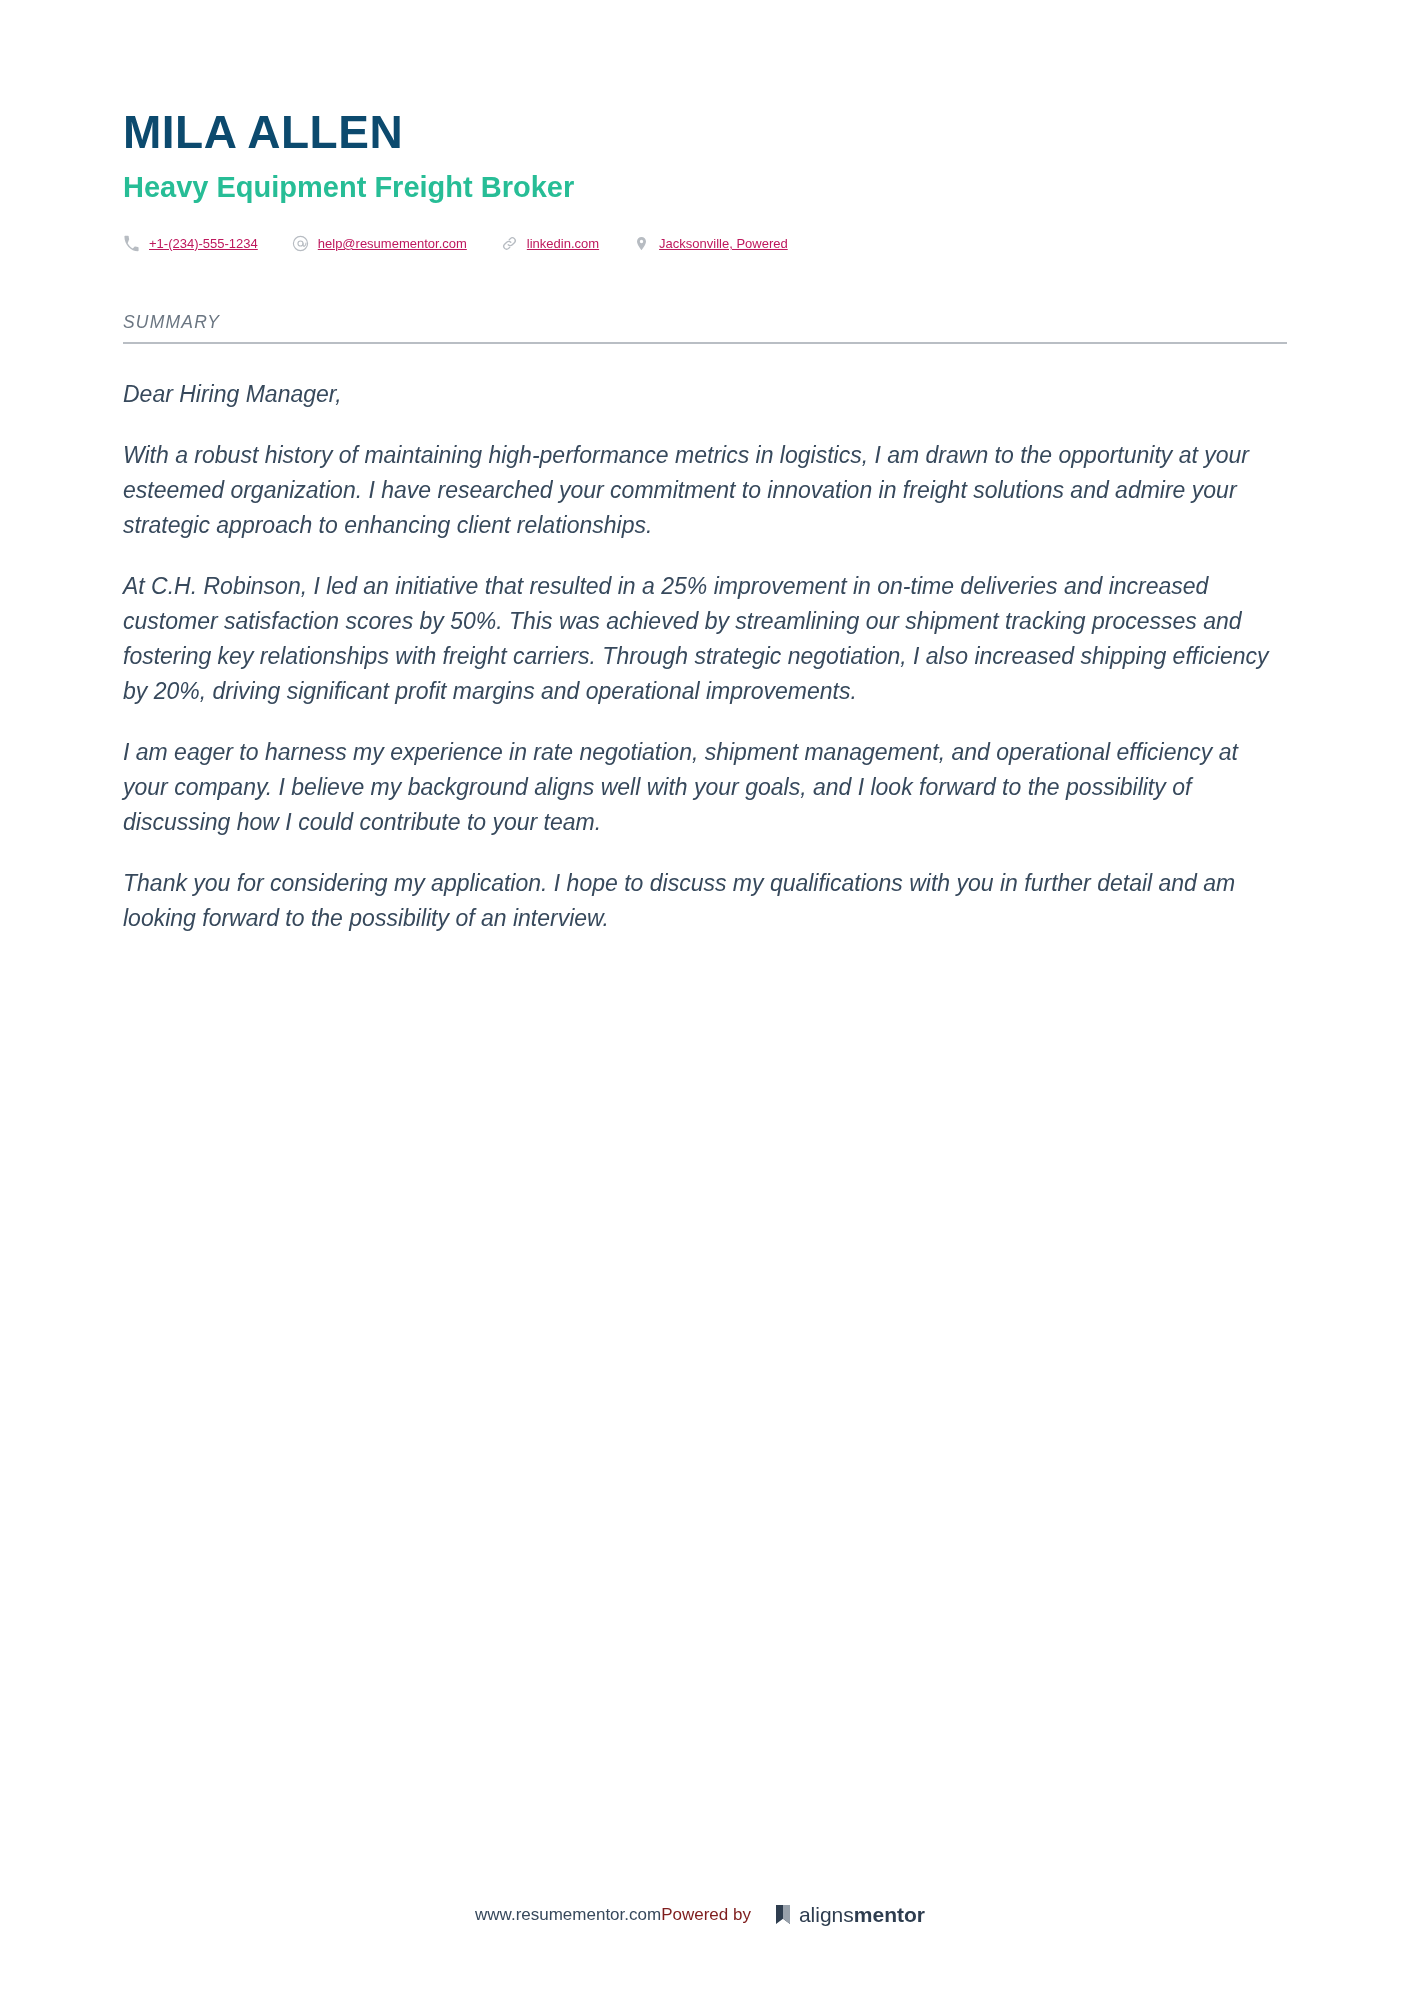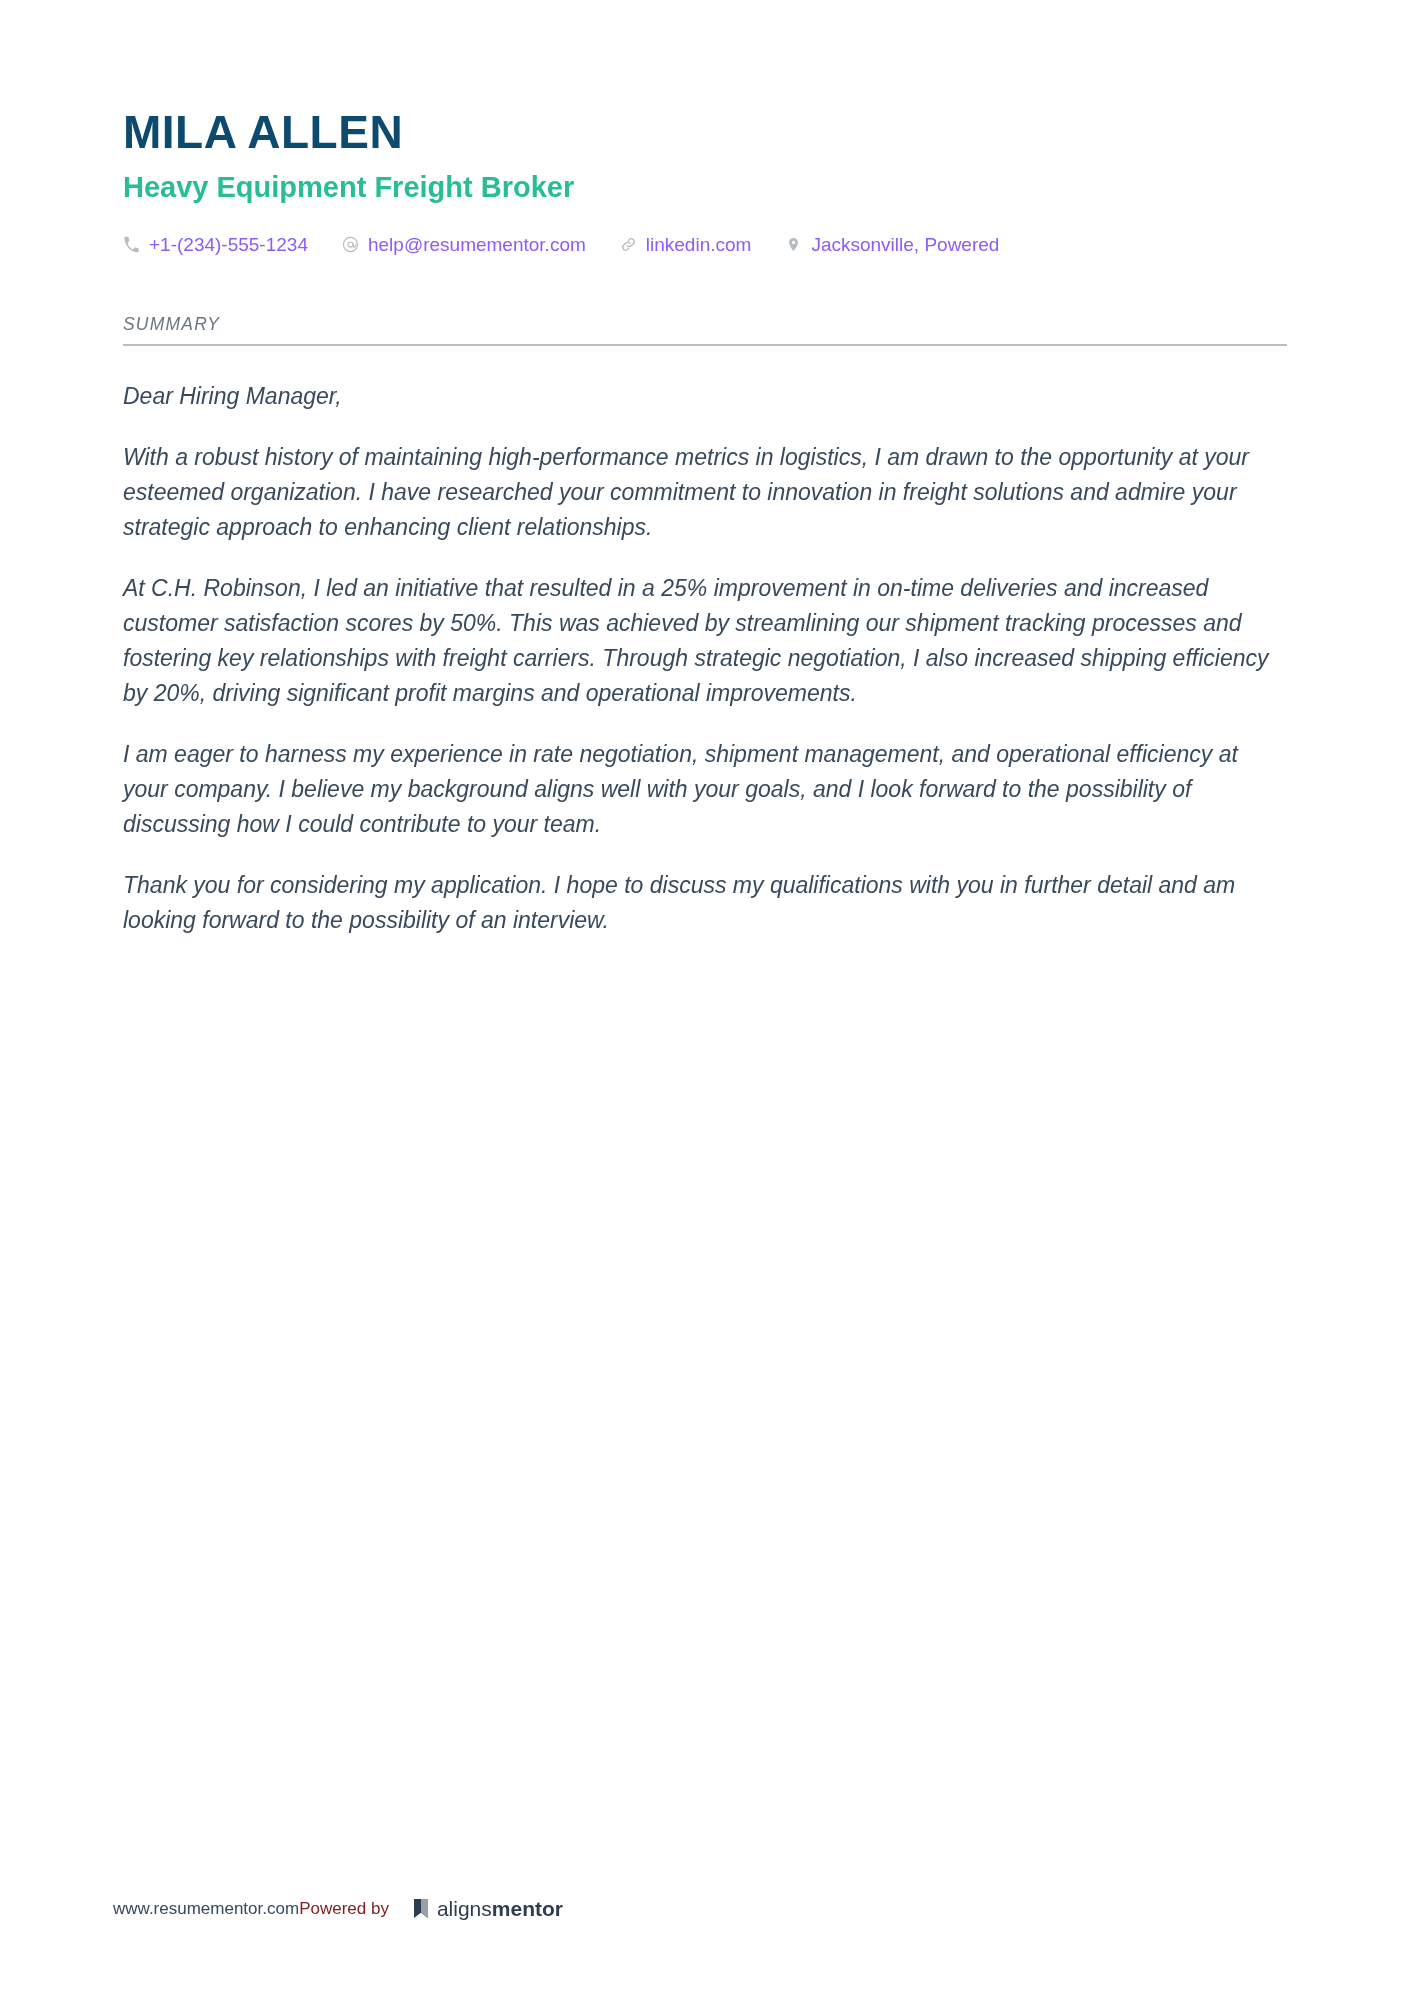--- a/index.html
+++ b/index.html
@@ -52,24 +52,25 @@
     display: flex;
     align-items: center;
     flex-wrap: wrap;
     margin-top: 30px;
     gap: 0px;
   }
   .contact-item {
     display: flex;
     align-items: center;
     margin-right: 34px;
-    font-size: 19px;
-    color: #8b5cf6;
+    font-size: 13px;
+    color: #be185d;
     line-height: 1;
     white-space: nowrap;
+    text-decoration: underline;
   }
   .contact-item .c-icon {
     display: inline-flex;
     align-items: center;
     justify-content: center;
     width: 17px;
     height: 17px;
     margin-right: 9px;
     color: #b7bcc2;
     flex: 0 0 auto;
@@ -105,24 +106,24 @@
     color: #37495c;
     text-align: left;
   }
   .body-copy p:last-child { margin-bottom: 0; }
 
   
   .footer {
     position: absolute;
     left: 113px;
     right: 123px;
-    bottom: 76px;
-    display: flex;
-    align-items: center;
-    justify-content: flex-start;
+    bottom: 70px;
+    display: flex;
+    align-items: center;
+    justify-content: center;
   }
   .footer-url {
     font-size: 17px;
     color: #37495c;
   }
   .footer-right {
     display: flex;
     align-items: center;
   }
   .powered-by {

